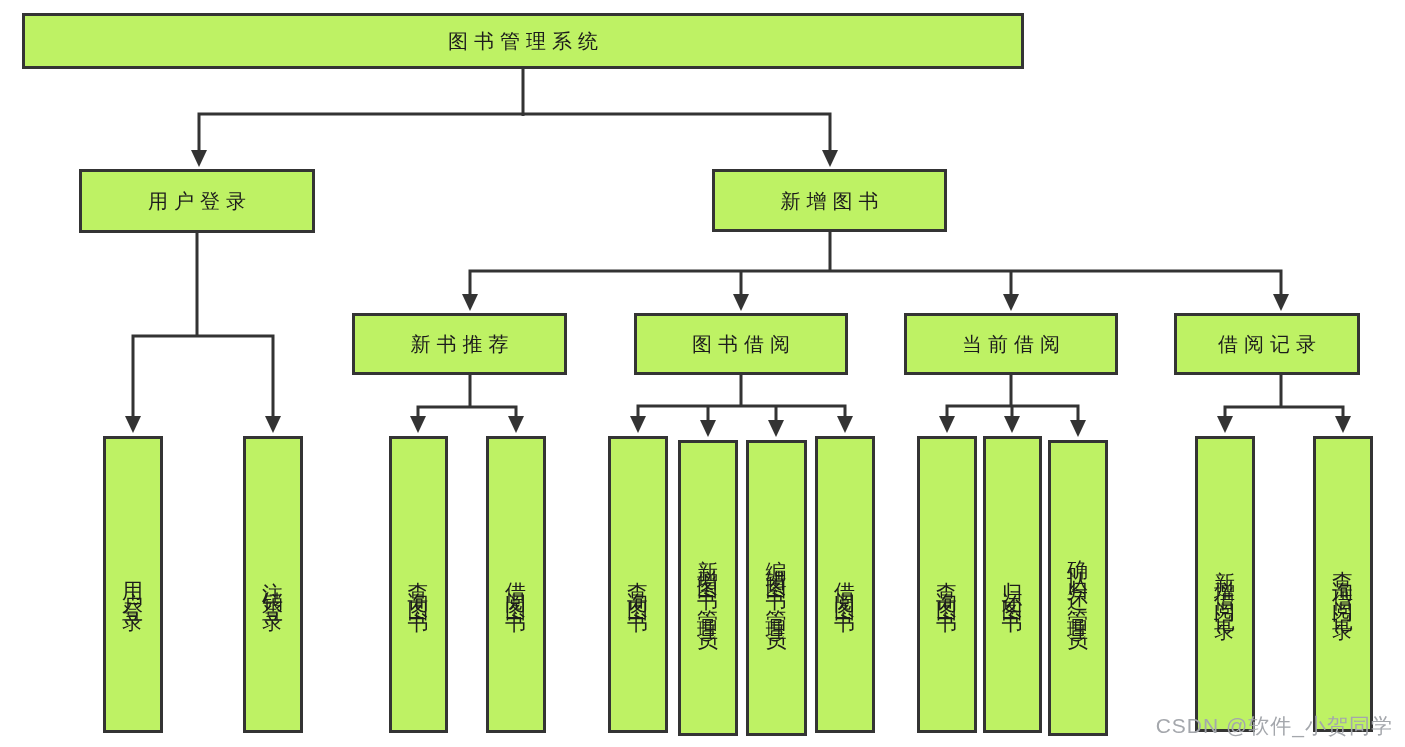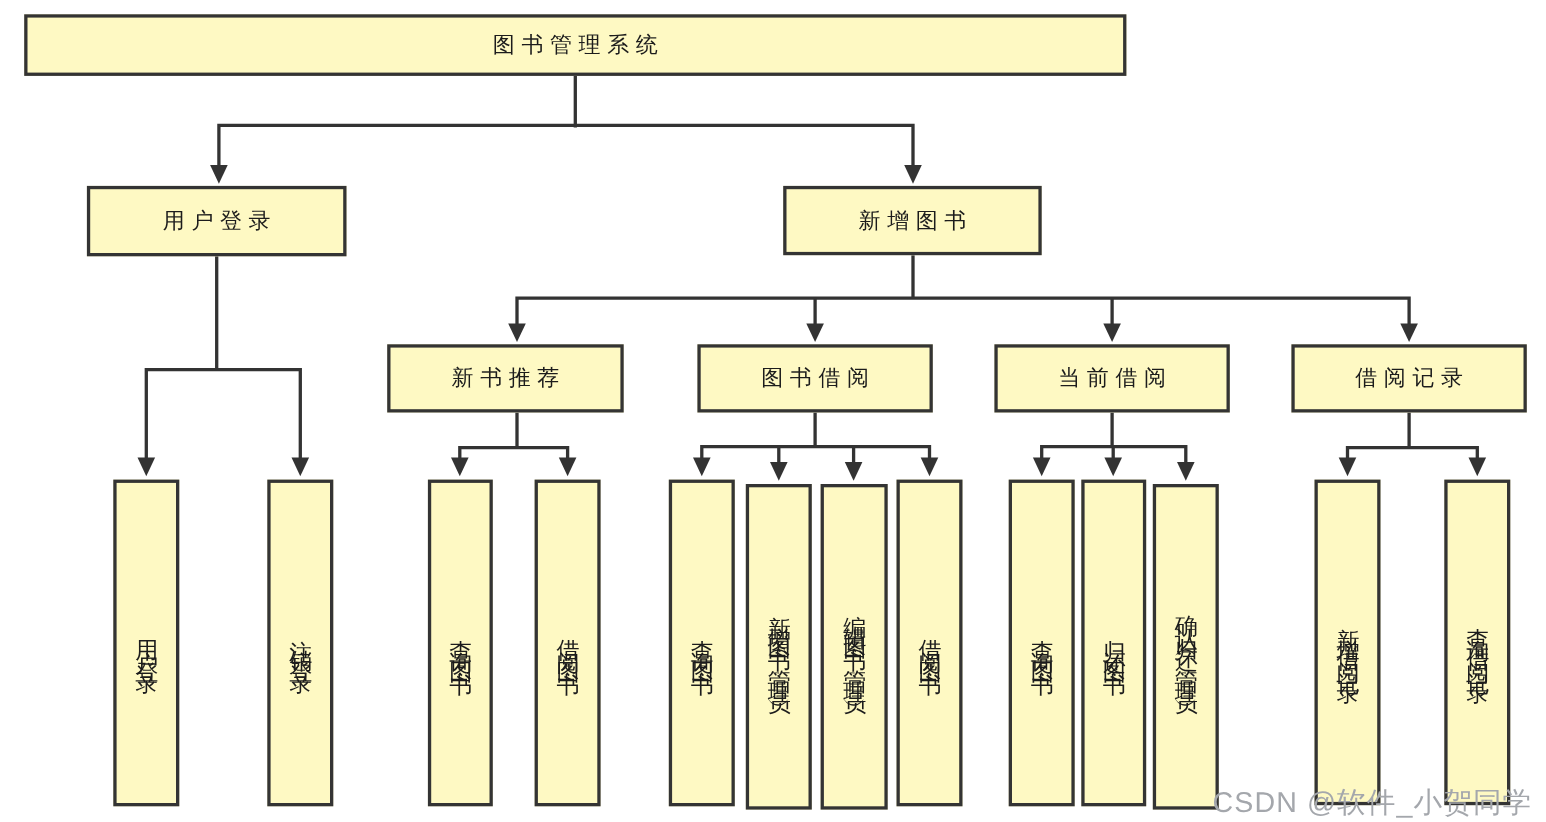--- a/index.html
+++ b/index.html
@@ -2,32 +2,32 @@
 <html><head>
 <meta charset="utf-8">
 <style>
   html,body{margin:0;padding:0;background:#ffffff;}
   .stage{
     position:relative;width:1405px;height:747px;background:#ffffff;overflow:hidden;
     font-family:"Liberation Sans", sans-serif;color:#1a1a1a;
   }
   .wires{position:absolute;left:0;top:0;width:1405px;height:747px;pointer-events:none;}
   .node{
-    position:absolute;box-sizing:border-box;border:3px solid #343434;background:#fef9c3;
+    position:absolute;box-sizing:border-box;border:3px solid #343434;background:#bef264;
     display:flex;align-items:center;justify-content:center;
     color:#1c1c1c;line-height:1;
   }
   .node.h{font-size:20px;letter-spacing:6px;text-indent:6px;white-space:nowrap;}
   .node.v{
     writing-mode:vertical-rl;text-orientation:mixed;
     font-size:21px;letter-spacing:10px;white-space:nowrap;
   }
   .watermark{
     position:absolute;top:712px;right:12px;
-    font-size:26px;letter-spacing:1px;color:#a4a7ac;white-space:nowrap;
+    font-size:21px;letter-spacing:1px;color:#a4a7ac;white-space:nowrap;
   }
 </style>
 </head>
 <body>
 
 <div class="stage">
 
   <svg class="wires" viewBox="0 0 1405 747" xmlns="http://www.w3.org/2000/svg">
     <path fill="none" stroke="#333333" stroke-width="3" d="
       M523 69 V116
@@ -75,21 +75,21 @@
   </svg>
 
   <div class="node h" style="left:22px;top:13px;width:1002px;height:56px;">图书管理系统</div>
 
   <div class="node h" style="left:79px;top:169px;width:236px;height:64px;">用户登录</div>
   <div class="node h" style="left:712px;top:169px;width:235px;height:63px;">新增图书</div>
 
   <div class="node h" style="left:352px;top:313px;width:215px;height:62px;">新书推荐</div>
   <div class="node h" style="left:904px;top:313px;width:214px;height:62px;">当前借阅</div>
   <div class="node h" style="left:634px;top:313px;width:214px;height:62px;">图书借阅</div>
-  <div class="node h" style="left:1174px;top:313px;width:214px;height:62px;">借阅记录</div>
+  <div class="node h" style="left:1174px;top:313px;width:186px;height:62px;">借阅记录</div>
 
   <div class="node v" style="left:103px;top:436px;width:60px;height:297px;">用户登录</div>
   <div class="node v" style="left:243px;top:436px;width:60px;height:297px;">注销登录</div>
 
   <div class="node v" style="left:389px;top:436px;width:59px;height:297px;">查询图书</div>
   <div class="node v" style="left:486px;top:436px;width:60px;height:297px;">借阅图书</div>
 
   <div class="node v" style="left:608px;top:436px;width:60px;height:297px;">查询图书</div>
   <div class="node v" style="left:678px;top:440px;width:60px;height:296px;">新增图书（管理员）</div>
   <div class="node v" style="left:746px;top:440px;width:61px;height:296px;">编辑图书（管理员）</div>

